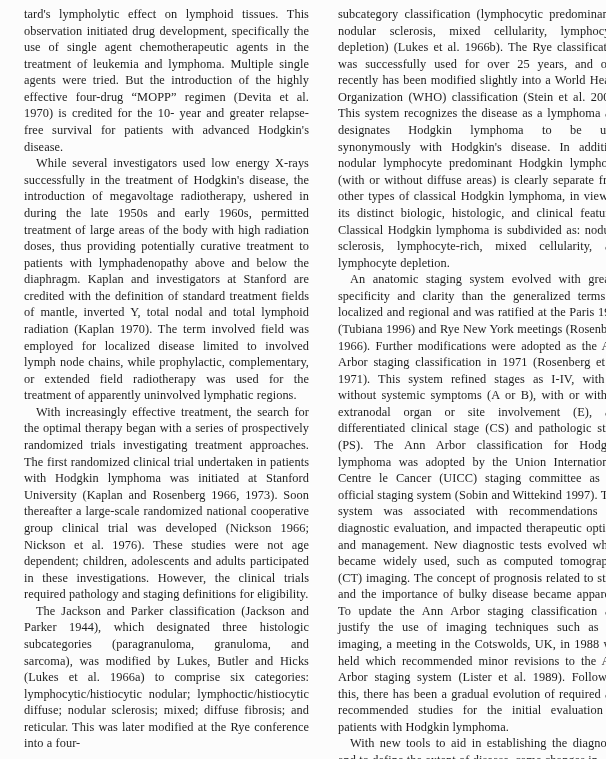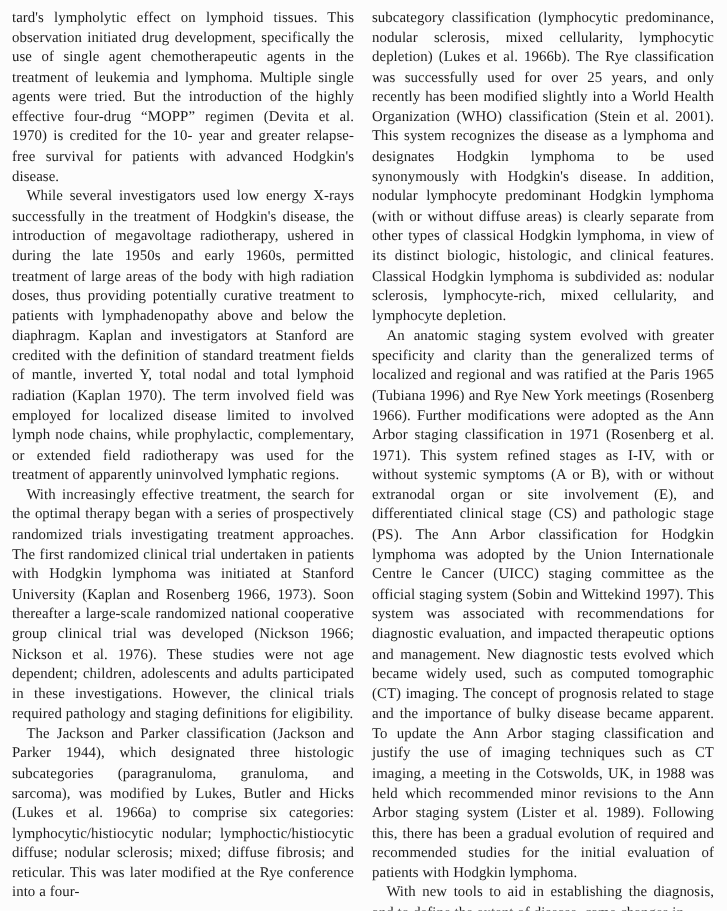--- a/index.html
+++ b/index.html
@@ -25,20 +25,21 @@
   }
   .columns {
     display: flex;
     flex-direction: row;
     align-items: flex-start;
     gap: 15px;
   }
   .col {
     width: 285px;
     flex: 0 0 285px;
+    margin-left: 14px;
   }
   p.para {
     margin: 0;
     padding: 0;
     font-size: 12.35px;
     line-height: 16.58px;
     text-align: justify;
     text-justify: inter-word;
     -webkit-hyphens: none;
     hyphens: none;

